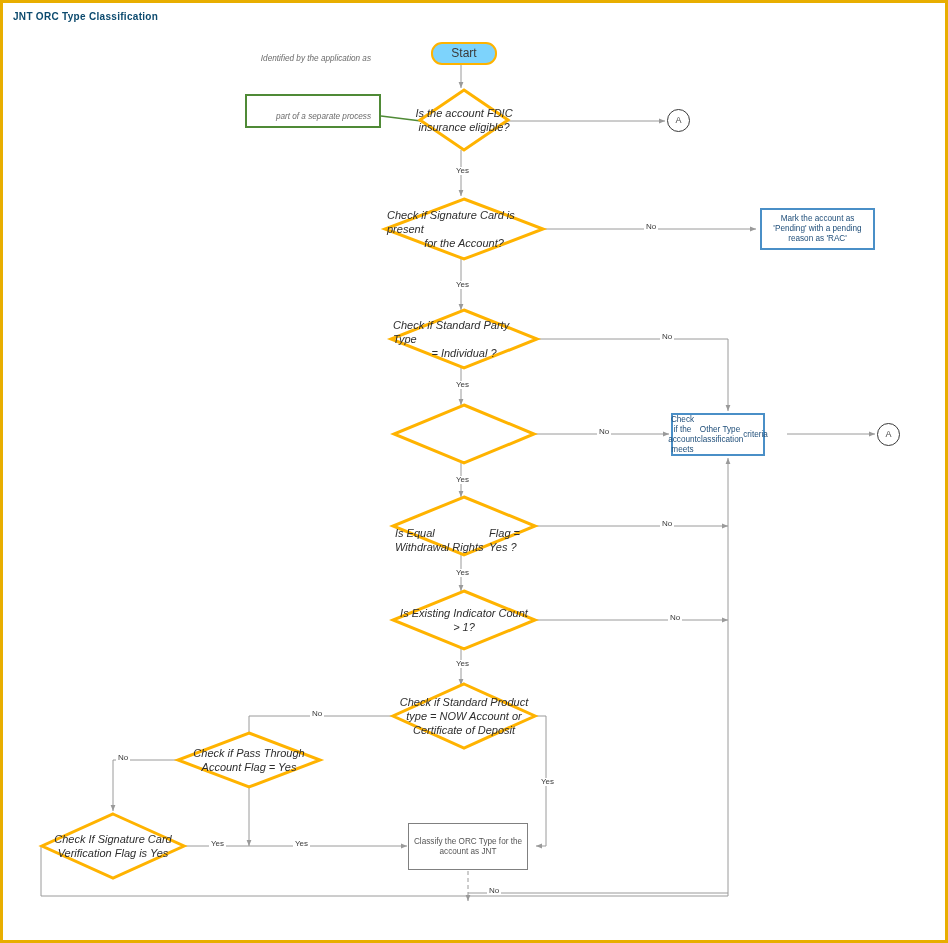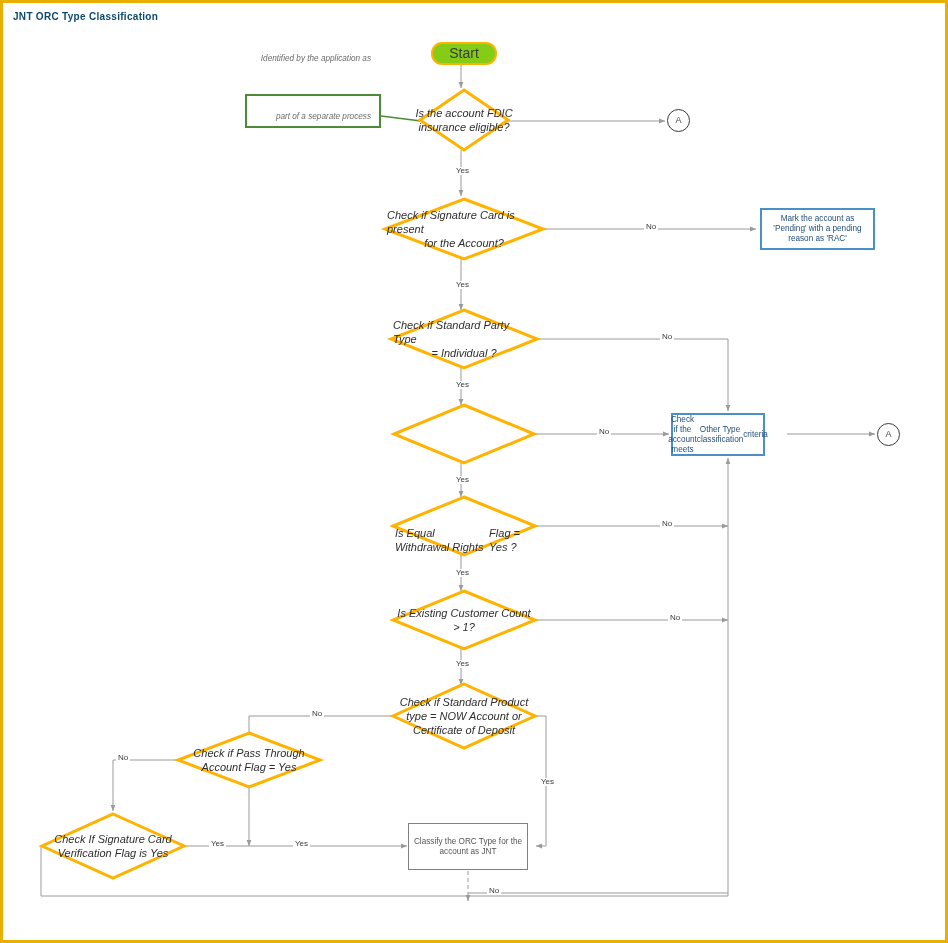--- a/index.html
+++ b/index.html
@@ -22,23 +22,23 @@
     white-space:nowrap;
   }
   #canvas{position:absolute;left:0;top:0;width:942px;height:937px;}
   .node{position:absolute;box-sizing:border-box;display:flex;align-items:center;justify-content:center;text-align:center;}
   .node span{display:block;line-height:1.22;}
 
   
   .terminator{
     border:2.5px solid #FFB300;
     border-radius:11px;
-    background:#84cc16;
+    background:#7dd3fc;
     color:#3a3a3a;
-    font-size:14px;
+    font-size:12px;
   }
   
   .dlabel{
     position:absolute;
     display:flex;align-items:center;justify-content:center;
     color:#2e2e2e;
     font-size:11px;
     line-height:1.25;
     pointer-events:none;
     font-style:italic;
@@ -193,21 +193,21 @@
     <span>= Individual ?</span>
   </div>
 
 
   <div class="dlabel" style="left:392px;top:520px;width:138px;height:36px;">
     <span>Is Equal Withdrawal Rights</span>
     <span>Flag = Yes ?</span>
   </div>
 
   <div class="dlabel" style="left:392px;top:600px;width:138px;height:36px;flex-direction:column;">
-    <span>Is Existing Customer Count</span>
+    <span>Is Existing Indicator Count</span>
     <span>&gt; 1?</span>
   </div>
 
   <div class="dlabel" style="left:396px;top:692px;width:130px;height:44px;flex-direction:column;">
     <span>Check if Standard Product</span>
     <span>type = NOW Account or</span>
     <span>Certificate of Deposit</span>
   </div>
 
   <div class="dlabel" style="left:184px;top:740px;width:124px;height:36px;flex-direction:column;">

